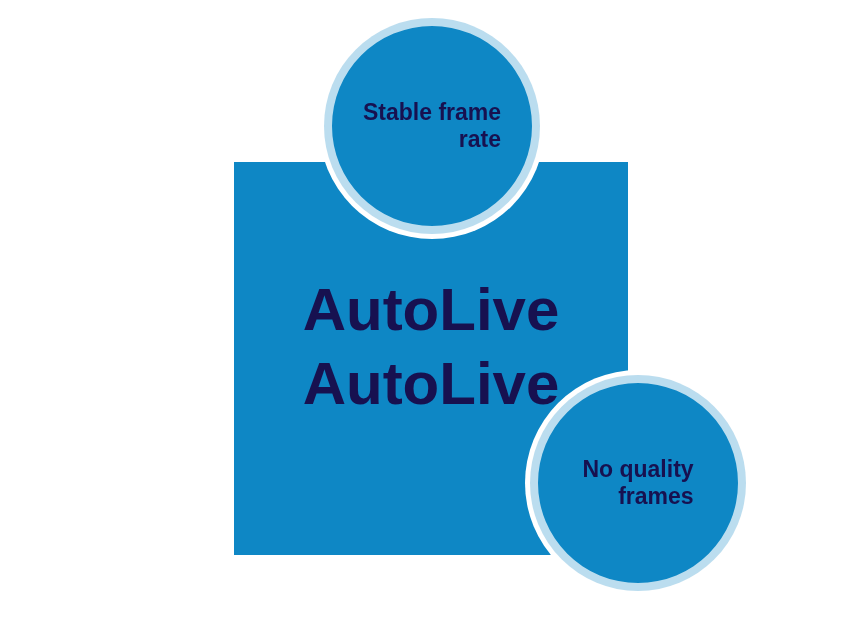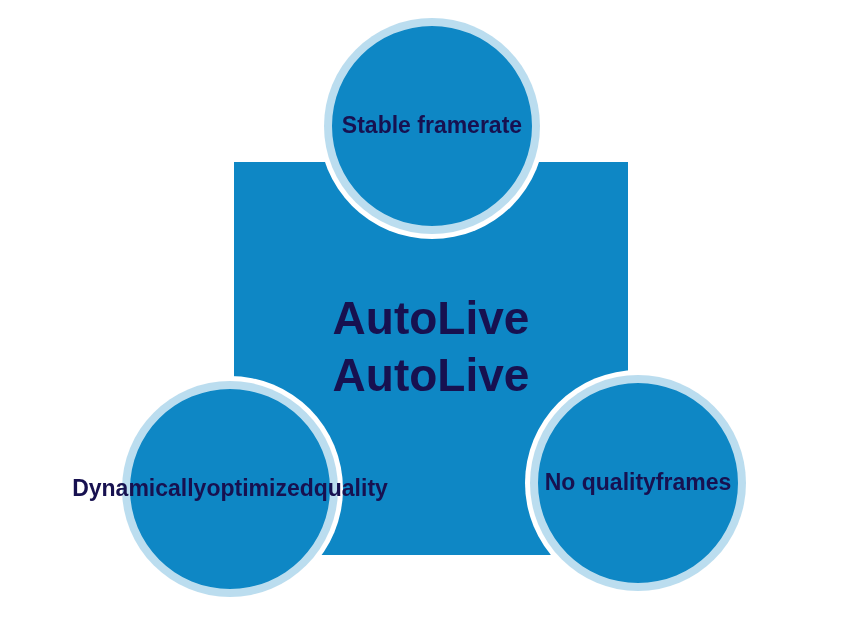--- a/index.html
+++ b/index.html
@@ -26,21 +26,21 @@
     align-items: center;
     justify-content: center;
     z-index: 1;
   }
   .center-title {
     display: flex;
     flex-direction: column;
     align-items: center;
     transform: translateY(-12px);
     color: var(--text-navy, #171150);
-    font-size: 46px;
+    font-size: 60px;
     font-weight: bold;
     line-height: 1.22;
     text-align: center;
     letter-spacing: 0px;
   }
   .circle {
     position: absolute;
     box-sizing: content-box;
     width: 200px;
     height: 200px;
@@ -53,21 +53,21 @@
     display: flex;
     align-items: center;
     justify-content: center;
     z-index: 2;
   }
   .circle-top    { left: 324px; top: 18px;  }
   .circle-bleft  { left: 122px; top: 381px; }
   .circle-bright { left: 530px; top: 375px; }
   .circle-label {
     display: flex;
-    flex-direction: row;
+    flex-direction: column;
     align-items: flex-end;
     color: var(--text-navy, #171150);
     font-size: 23px;
     font-weight: bold;
     line-height: 1.18;
     text-align: center;
   }
 </style>
 </head>
 <body>
@@ -81,27 +81,20 @@
     </div>
   </div>
 
   <div class="circle circle-top">
     <div class="circle-label">
       <span>Stable frame</span>
       <span>rate</span>
     </div>
   </div>
 
-  <div class="circle circle-bleft">
-    <div class="circle-label">
-      <span>Dynamically</span>
-      <span>optimized</span>
-      <span>quality</span>
-    </div>
-  </div>
 
   <div class="circle circle-bright">
     <div class="circle-label">
       <span>No quality</span>
       <span>frames</span>
     </div>
   </div>
 
 </div>
 

